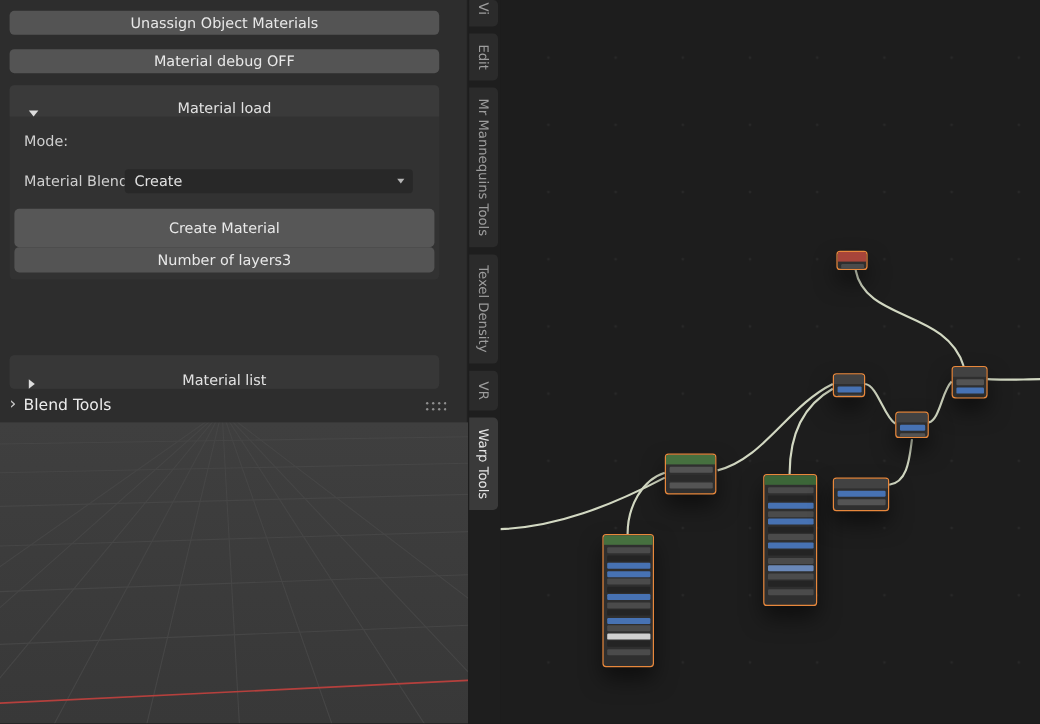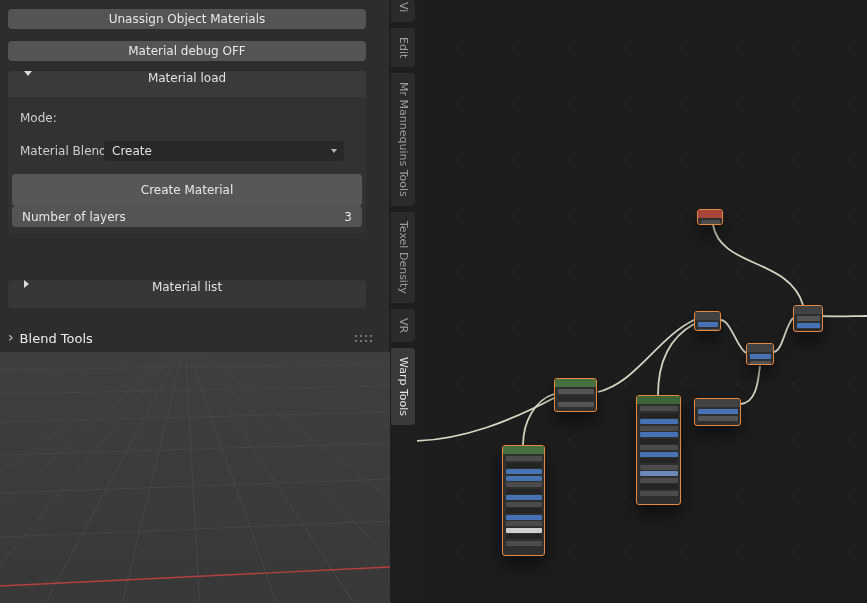--- a/index.html
+++ b/index.html
@@ -6,35 +6,35 @@
   html,body{width:867px;height:603px;overflow:hidden;background:#1d1d1d;
     font-family:"DejaVu Sans","Liberation Sans",sans-serif;color:#e6e6e6;}
   #app{position:relative;width:867px;height:603px;}
 
   
   #sidebar{position:absolute;left:0;top:0;width:390px;height:603px;background:#2d2d2d;border-right:1px solid #202020;}
   .btn{position:absolute;left:8px;width:358px;height:20px;background:#545454;border-radius:4px;
        font-size:12px;color:#e8e8e8;display:flex;align-items:center;justify-content:center;cursor:default;}
   .panel{position:absolute;left:8px;width:358px;background:#323232;border-radius:4px;}
   .phead{position:relative;height:26px;background:#3a3a3a;border-radius:4px 4px 0 0;
-         display:flex;align-items:flex-start;justify-content:center;font-size:12px;color:#e2e2e2;}
+         display:flex;align-items:flex-end;justify-content:center;font-size:12px;color:#e2e2e2;}
   .panel.collapsed .phead{border-radius:4px;background:#373737;height:28px;}
   .tri{position:absolute;left:16px;width:0;height:0;}
   .tri.down{border-left:4px solid transparent;border-right:4px solid transparent;border-top:5px solid #dcdcdc;}
   .tri.right{border-top:4px solid transparent;border-bottom:4px solid transparent;border-left:5px solid #dcdcdc;}
   .prow{position:absolute;left:4px;right:4px;height:20px;display:flex;align-items:center;}
   .plabel{font-size:12px;color:#cfcfcf;padding-left:8px;width:92px;white-space:nowrap;overflow:hidden;}
   .dropdown{position:relative;flex:1;height:20px;background:#282828;border-radius:3px;margin-right:18px;
             display:flex;align-items:center;font-size:12px;color:#e0e0e0;padding-left:8px;}
   .chev{position:absolute;right:7px;top:8px;width:0;height:0;
         border-left:3.5px solid transparent;border-right:3.5px solid transparent;border-top:4px solid #b5b5b5;}
   .btn2{position:absolute;left:4px;width:350px;height:32px;background:#575757;border-radius:4px;
         font-size:12px;color:#e8e8e8;display:flex;align-items:center;justify-content:center;}
   .numfield{position:absolute;left:4px;width:350px;height:21px;background:#545454;border-radius:4px;
-        font-size:12px;color:#e8e8e8;display:flex;align-items:center;justify-content:space-between;padding:0 10px;}
+        font-size:12px;color:#e8e8e8;display:flex;align-items:center;justify-content:center;padding:0 10px;}
   #quicktools{position:absolute;left:0;top:324px;width:390px;height:28px;display:flex;align-items:center;
         font-size:13px;color:#ececec;}
   .qchev{font-size:14px;color:#cdcdcd;margin:0 6px 2px 8px;}
   .grip{position:absolute;right:18px;top:10px;}
 
   
   #viewport{position:absolute;left:0;top:352px;width:390px;height:251px;
             background:linear-gradient(#3f3f3f,#383838);overflow:hidden;}
 
   
@@ -86,21 +86,21 @@
 
       <div class="btn2" style="top:103px">Create Material</div>
 
       <div class="numfield" style="top:135px">
         <span>Number of layers</span>
         <span>3</span>
       </div>
     </section>
 
 
-    <section class="panel collapsed" style="top:280px">
+    <section class="panel collapsed" style="top:296px">
       <header class="phead">
         <span class="tri right"></span>
         <span>Material list</span>
       </header>
     </section>
 
     <div id="quicktools">
       <span class="qchev">›</span>
       <span>Blend Tools</span>
       <svg class="grip" width="18" height="9">

